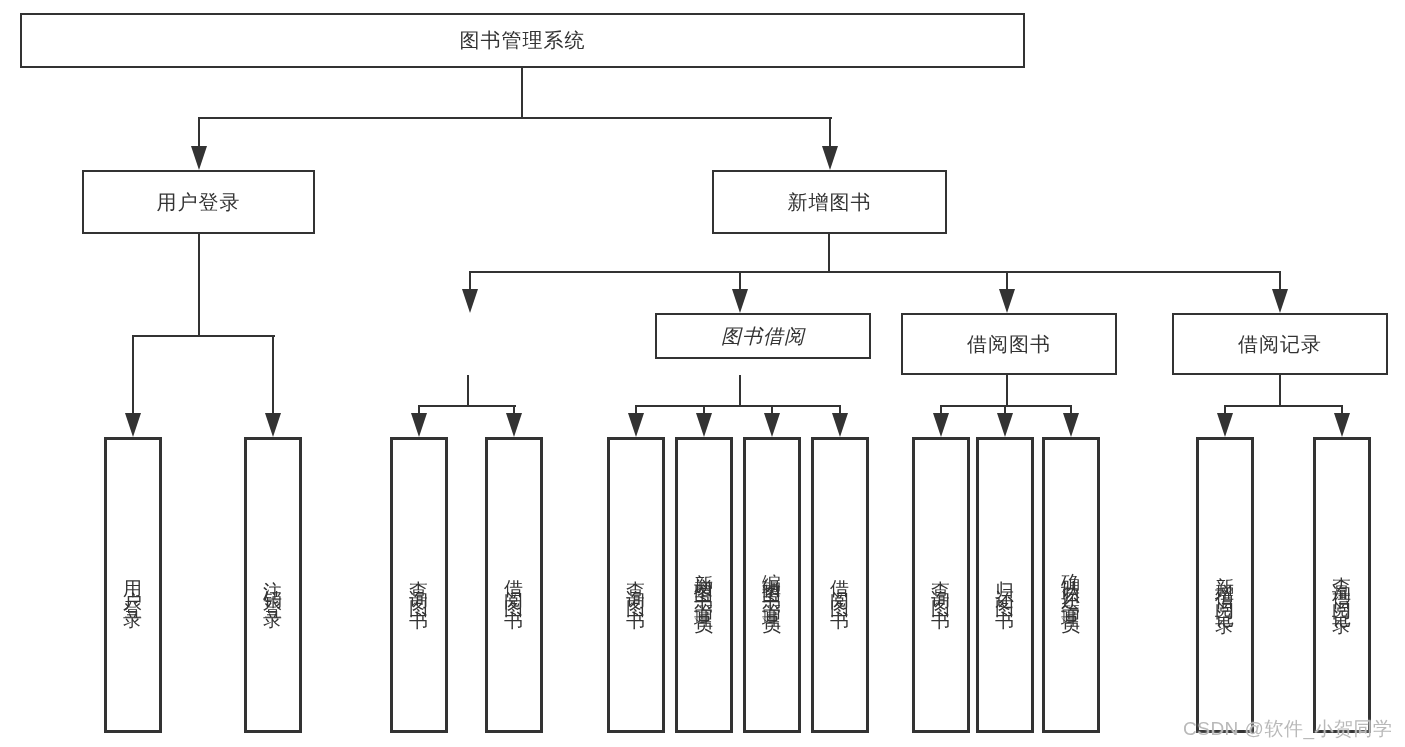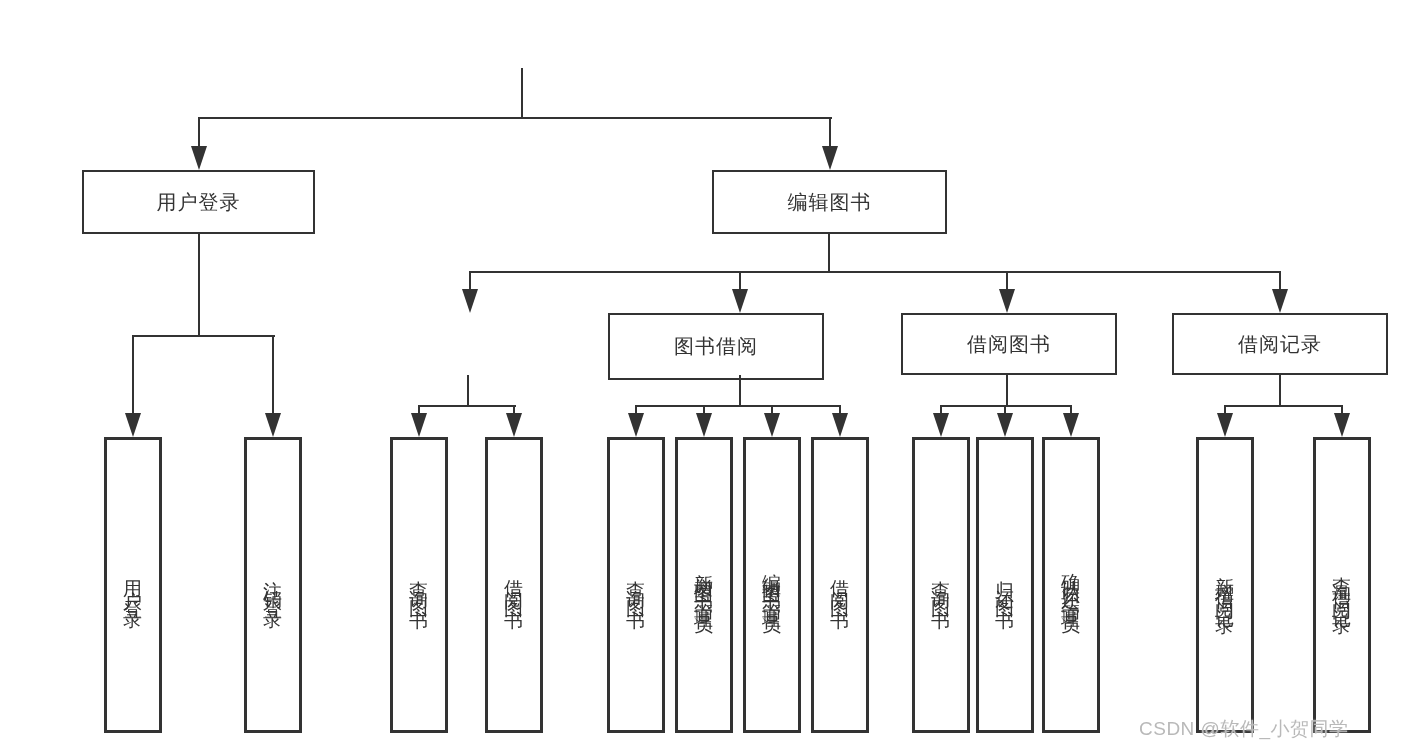--- a/index.html
+++ b/index.html
@@ -43,68 +43,71 @@
   .vline { width: 2px; }
   .arrow {
     position: absolute;
     width: 0; height: 0;
     border-left: 8px solid transparent;
     border-right: 8px solid transparent;
     border-top: 24px solid #333333;
   }
   .watermark {
     position: absolute;
-    left: 1139px;
+    left: 1183px;
     top: 716px;
     font-size: 19px;
     color: #b9b9b9;
     text-shadow: 0 0 2px rgba(255,255,255,0.9);
     white-space: nowrap;
     letter-spacing: 0.5px;
   }
 </style>
 </head>
 <body>
 
 <div class="stage">
 
+  <div class="box" style="left:20px; top:13px; width:1005px; height:55px;">
+    <span>图书管理系统</span>
+  </div>
 
   <div class="vline" style="left:521px; top:68px; height:50px;"></div>
   <div class="hline" style="left:198px; top:117px; width:634px;"></div>
   <div class="vline" style="left:198px; top:117px; height:31px;"></div>
   <div class="arrow" style="left:191px; top:146px;"></div>
   <div class="vline" style="left:829px; top:117px; height:31px;"></div>
   <div class="arrow" style="left:822px; top:146px;"></div>
 
   <div class="box" style="left:82px; top:170px; width:233px; height:64px;">
     <span>用户登录</span>
   </div>
   <div class="box" style="left:712px; top:170px; width:235px; height:64px;">
-    <span>编辑图书</span>
+    <span>新增图书</span>
   </div>
 
   <div class="vline" style="left:198px; top:234px; height:103px;"></div>
   <div class="hline" style="left:132px; top:335px; width:143px;"></div>
   <div class="vline" style="left:132px; top:335px; height:82px;"></div>
   <div class="arrow" style="left:125px; top:413px;"></div>
   <div class="vline" style="left:272px; top:335px; height:82px;"></div>
   <div class="arrow" style="left:265px; top:413px;"></div>
 
   <div class="vline" style="left:828px; top:234px; height:39px;"></div>
   <div class="hline" style="left:469px; top:271px; width:812px;"></div>
   <div class="vline" style="left:469px; top:271px; height:22px;"></div>
   <div class="arrow" style="left:462px; top:289px;"></div>
   <div class="vline" style="left:739px; top:271px; height:22px;"></div>
   <div class="arrow" style="left:732px; top:289px;"></div>
   <div class="vline" style="left:1006px; top:271px; height:22px;"></div>
   <div class="arrow" style="left:999px; top:289px;"></div>
   <div class="vline" style="left:1279px; top:271px; height:22px;"></div>
   <div class="arrow" style="left:1272px; top:289px;"></div>
 
-  <div class="box" style="left:608px; top:313px; width:216px; height:67px;">
+  <div class="box" style="left:655px; top:313px; width:216px; height:46px;font-style:italic;">
     <span>图书借阅</span>
   </div>
   <div class="box" style="left:901px; top:313px; width:216px; height:62px;">
     <span>借阅图书</span>
   </div>
   <div class="box" style="left:1172px; top:313px; width:216px; height:62px;">
     <span>借阅记录</span>
   </div>
 
   <div class="vline" style="left:467px; top:375px; height:32px;"></div>

